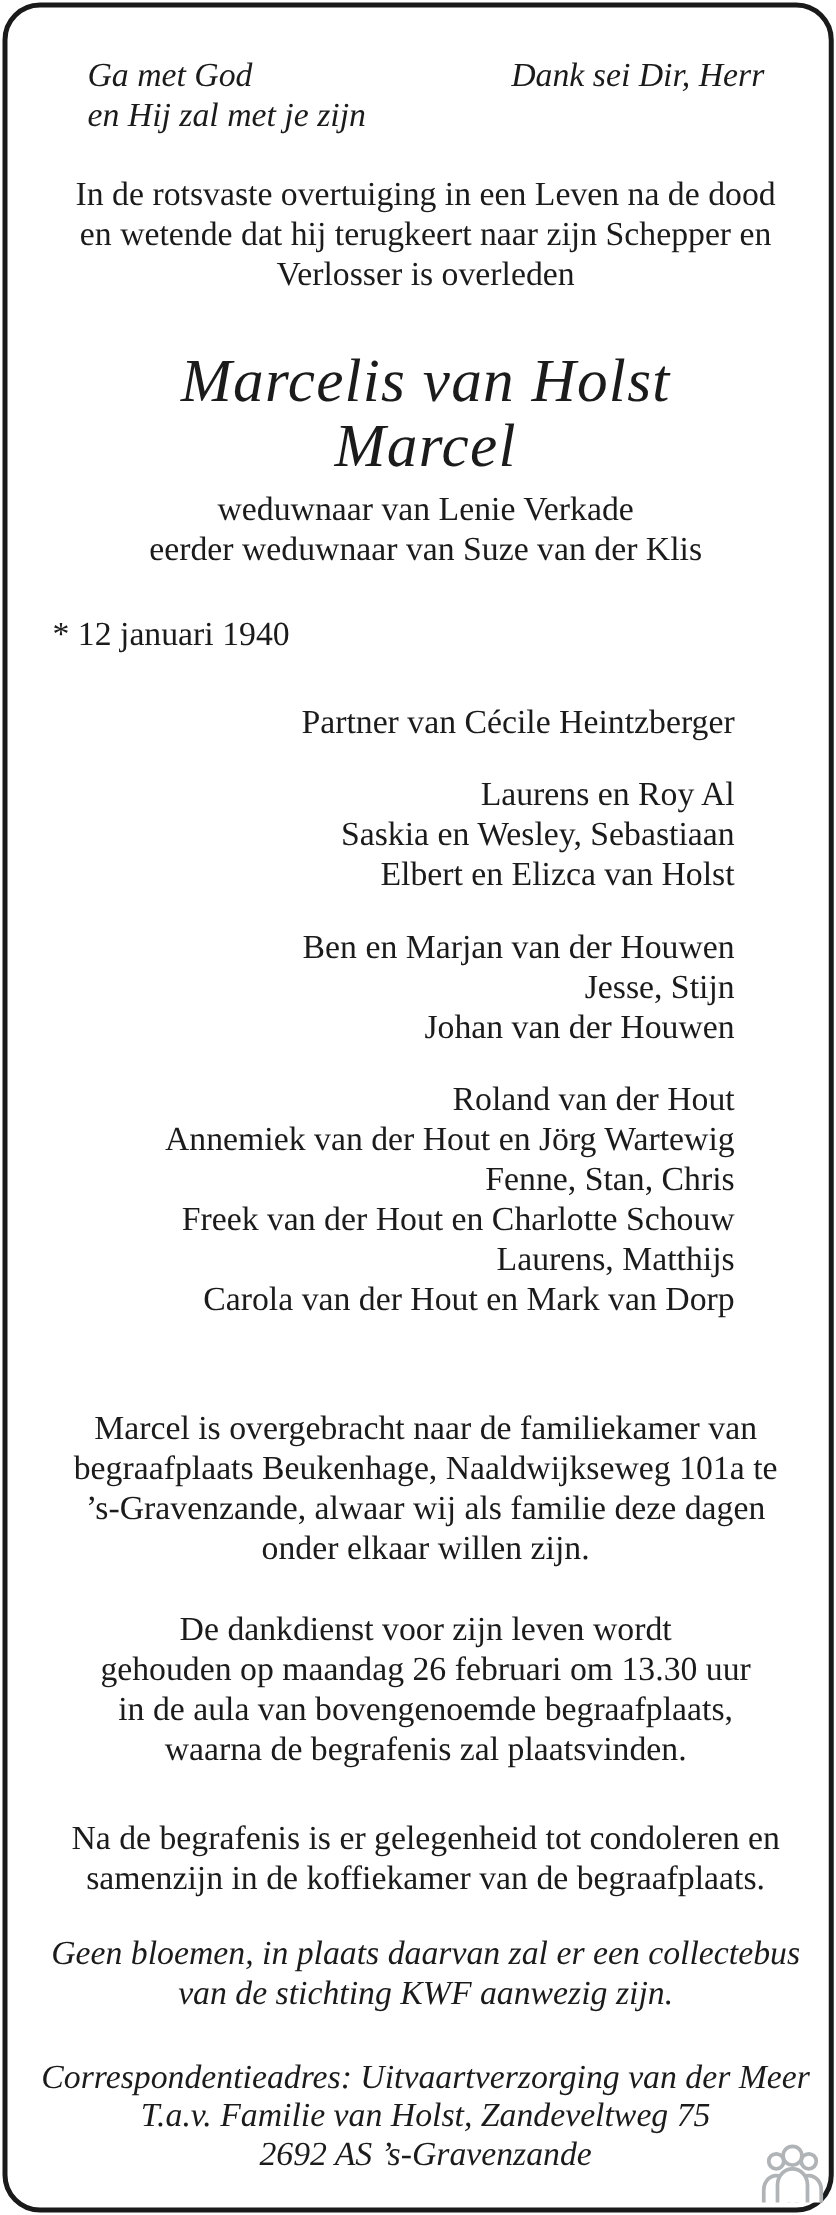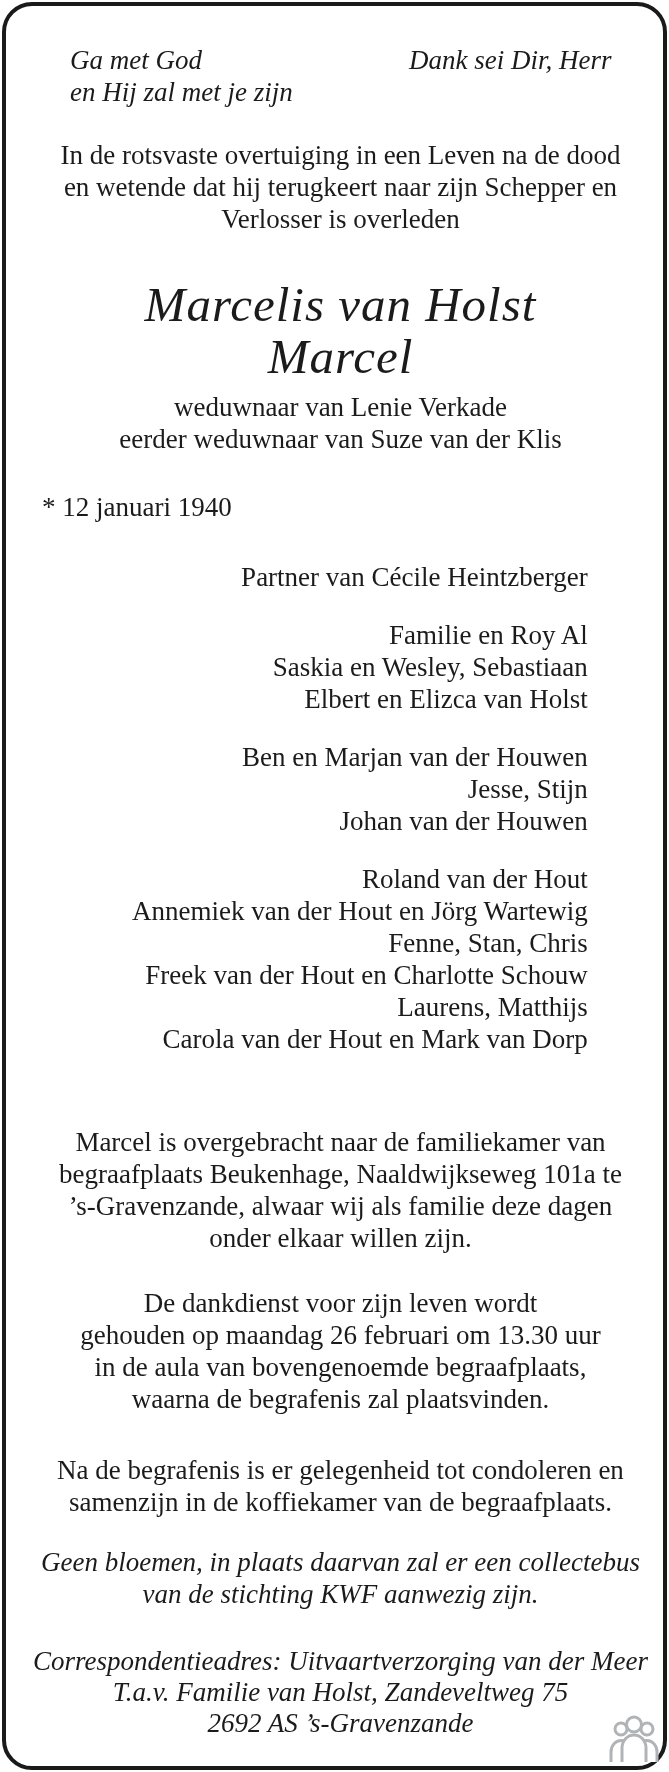--- a/index.html
+++ b/index.html
@@ -73,21 +73,21 @@
       <div>eerder weduwnaar van Suze van der Klis</div>
     </div>
 
     <div class="dates txt">
       <span>* 12 januari 1940</span>
     </div>
 
     <div class="family txt">
       <div>Partner van Cécile Heintzberger</div>
       <div class="grp">
-        <div>Familie en Roy Al</div>
+        <div>Laurens en Roy Al</div>
         <div class="indent">Saskia en Wesley, Sebastiaan</div>
         <div>Elbert en Elizca van Holst</div>
       </div>
       <div class="grp">
         <div>Ben en Marjan van der Houwen</div>
         <div class="indent">Jesse, Stijn</div>
         <div>Johan van der Houwen</div>
       </div>
       <div class="grp">
         <div>Roland van der Hout</div>

